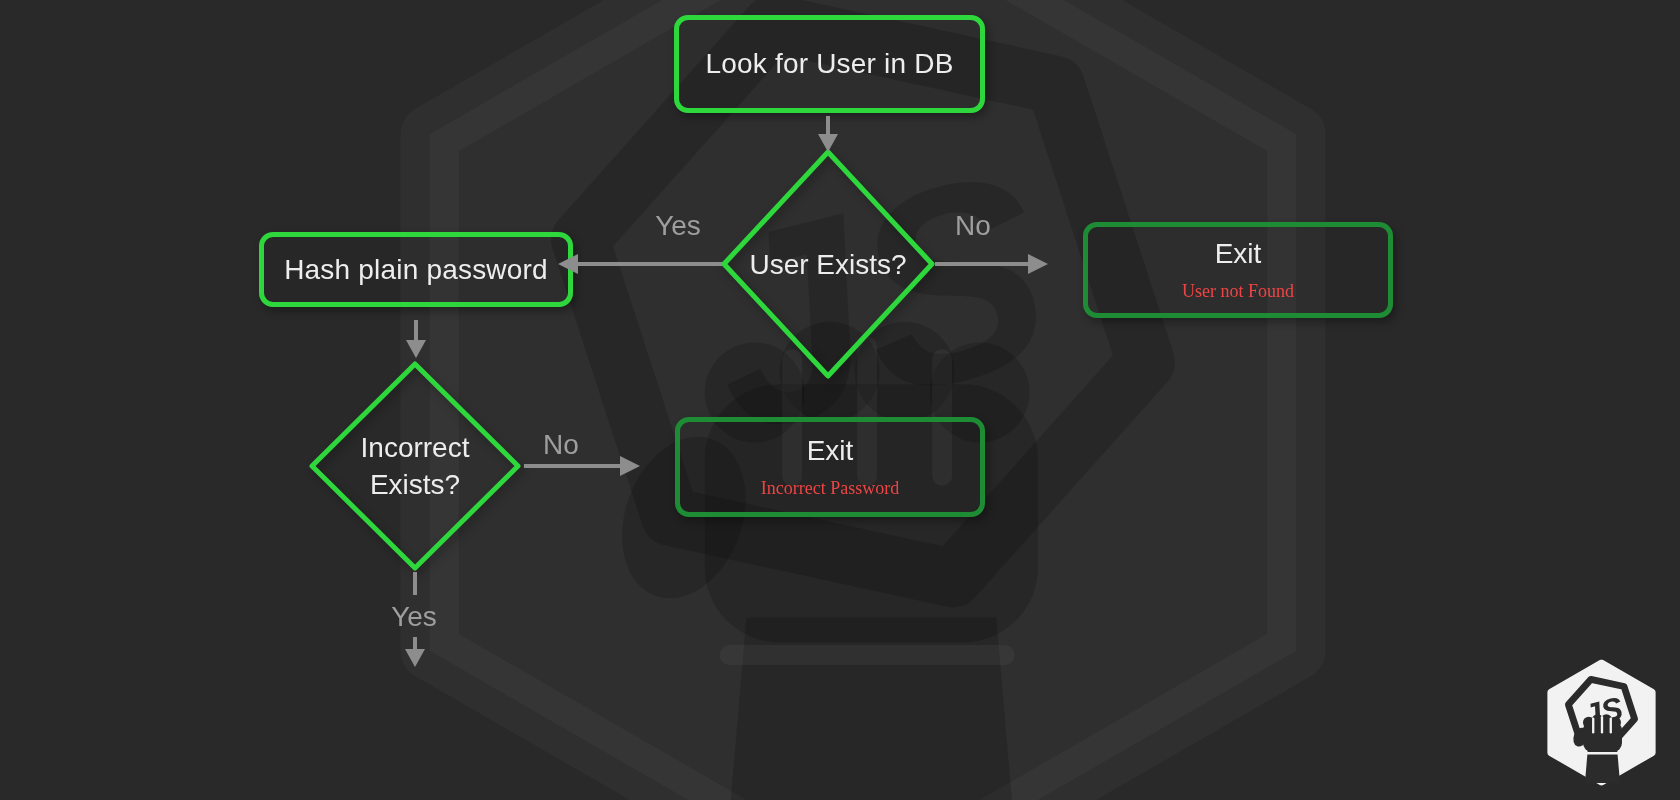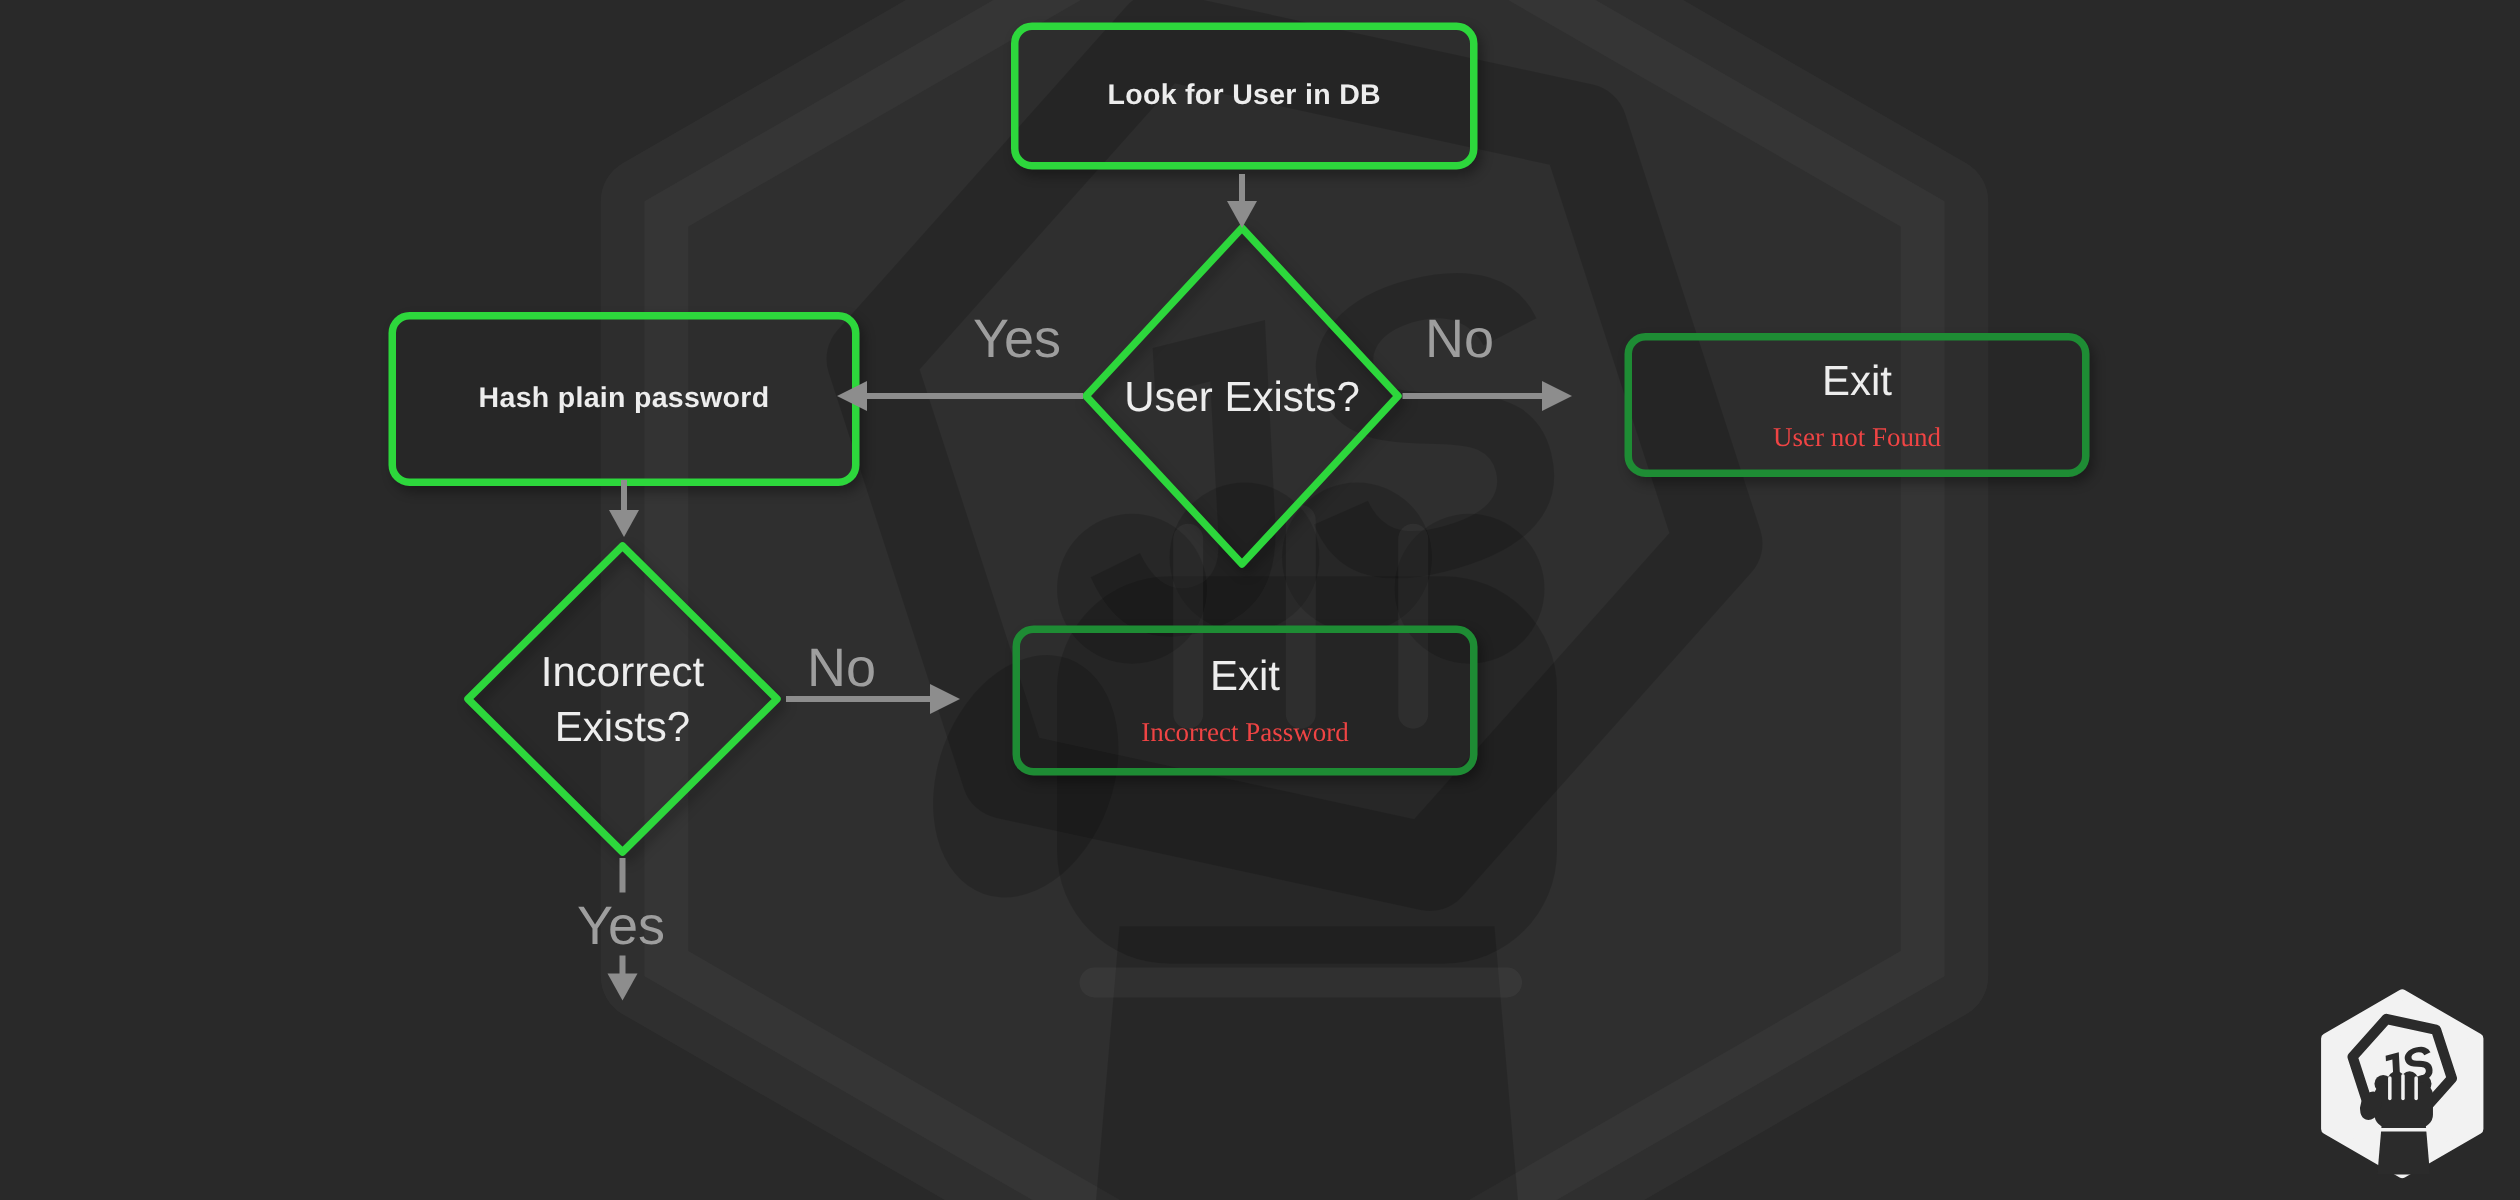--- a/index.html
+++ b/index.html
@@ -37,26 +37,26 @@
   }
 
   
   .node-box{
     position:absolute;border:5px solid var(--green);border-radius:14px;
     display:flex;flex-direction:column;align-items:center;justify-content:center;
     background:rgba(0,0,0,0.03);
     box-shadow:3px 4px 8px rgba(0,0,0,0.33);
   }
   .node-box.exit{border-color:var(--dkgreen);}
-  .node-label{font-size:19px;letter-spacing:0.2px;color:var(--ntext);white-space:nowrap;font-weight:bold;}
+  .node-label{font-size:28px;letter-spacing:0.2px;color:var(--ntext);white-space:nowrap;}
   .node-title{font-size:28px;color:var(--ntext);line-height:34px;}
   .node-subtitle{font-size:18px;color:#ef4444;line-height:24px;margin-top:8px;font-family:Liberation Serif, serif;}
 
   #box-look{left:674px;top:15px;width:311px;height:98px;}
-  #box-hash{left:259px;top:208px;width:314px;height:116px;}
+  #box-hash{left:259px;top:232px;width:314px;height:75px;}
   #box-exit-user{left:1083px;top:222px;width:310px;height:96px;}
   #box-exit-pass{left:675px;top:417px;width:310px;height:100px;}
   #box-jwt{left:262px;top:670px;width:310px;height:102px;}
 
   
   .diamond-wrap{position:absolute;}
   .diamond-wrap svg{display:block;filter:drop-shadow(3px 4px 4px rgba(0,0,0,0.30));}
   .diamond-wrap polygon{fill:none;stroke:var(--green);stroke-width:5;stroke-linejoin:round;}
   .diamond-text{
     position:absolute;inset:0;display:flex;flex-direction:column;
@@ -68,21 +68,21 @@
 
   
   .shaft{position:absolute;background:var(--arrow);}
   .head{position:absolute;width:0;height:0;}
   .head.down{border-left:10px solid transparent;border-right:10px solid transparent;border-top:18px solid var(--arrow);}
   .head.left{border-top:10px solid transparent;border-bottom:10px solid transparent;border-right:20px solid var(--arrow);}
   .head.right{border-top:10px solid transparent;border-bottom:10px solid transparent;border-left:20px solid var(--arrow);}
 
   .edge-label{
     position:absolute;width:80px;height:40px;display:flex;align-items:center;justify-content:center;
-    font-size:36px;color:var(--elabel);
+    font-size:28px;color:var(--elabel);
   }
 </style>
 </head>
 <body>
 
 <div class="stage">
 
   <svg width="0" height="0" style="position:absolute" aria-hidden="true">
     <symbol id="js-logo" viewBox="0 0 120 130">
       <polygon points="60,4 112,34 112,96 60,126 8,96 8,34" fill="var(--hexFill)" stroke="var(--hexFill)" stroke-width="7" stroke-linejoin="round"></polygon>

